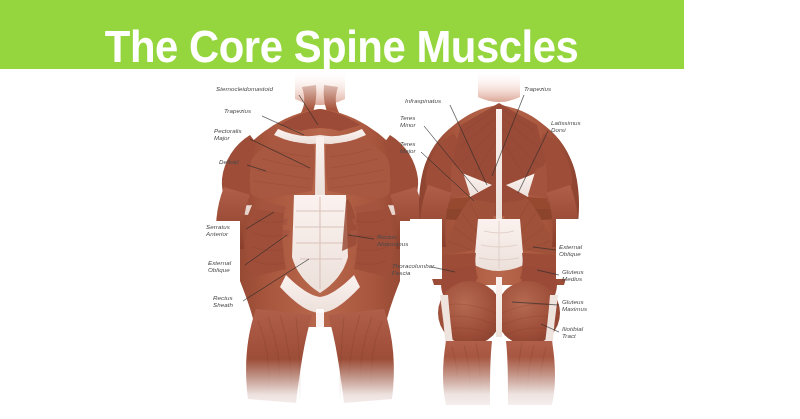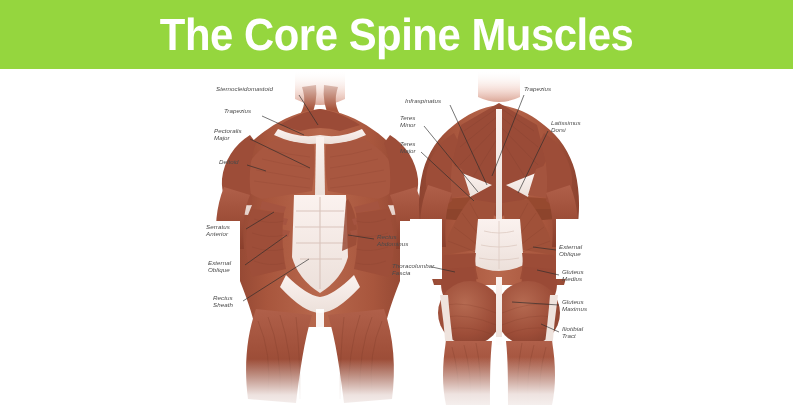--- a/index.html
+++ b/index.html
@@ -17,25 +17,25 @@
     height: 419px;
     background: #ffffff;
     overflow: hidden;
   }
 
   
   #header-banner {
     position: absolute;
     left: 0;
     top: 0;
-    width: 793px;
+    width: 684px;
     height: 69px;
     background: #95d63e;
     display: flex;
-    align-items: center;
+    align-items: flex-end;
     justify-content: center;
   }
   #page-title {
     color: #ffffff;
     font-family: "Liberation Sans Narrow", "Liberation Sans", sans-serif;
     font-weight: bold;
     font-size: 45px;
     line-height: 45px;
     letter-spacing: -0.5px;
     transform: scaleX(0.93);

